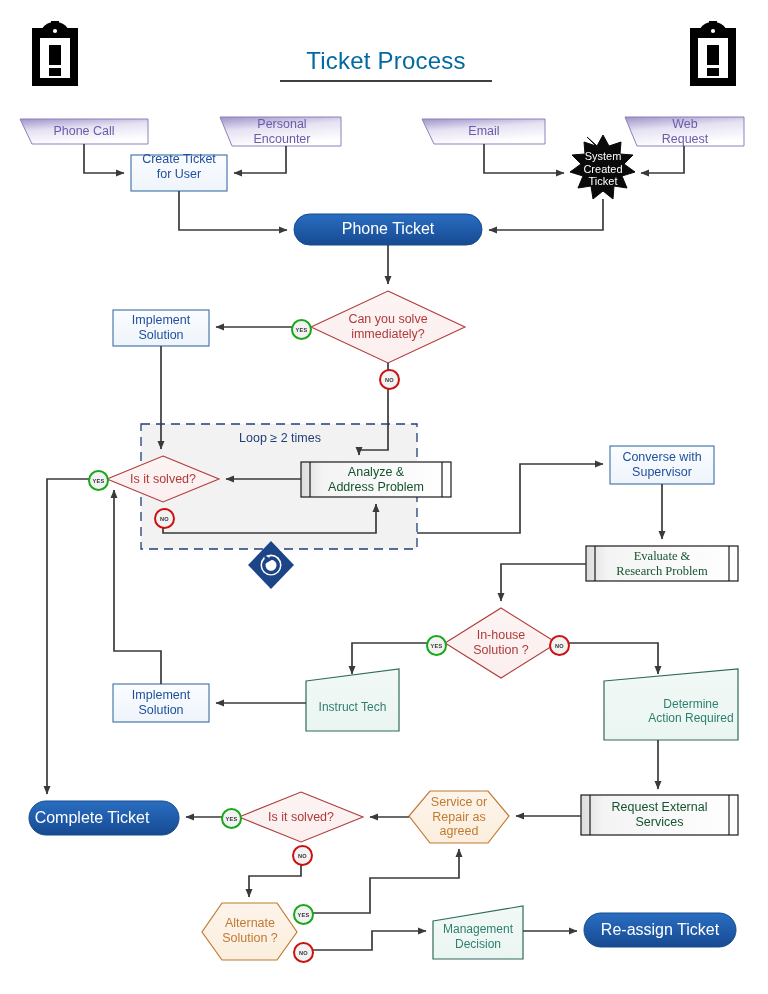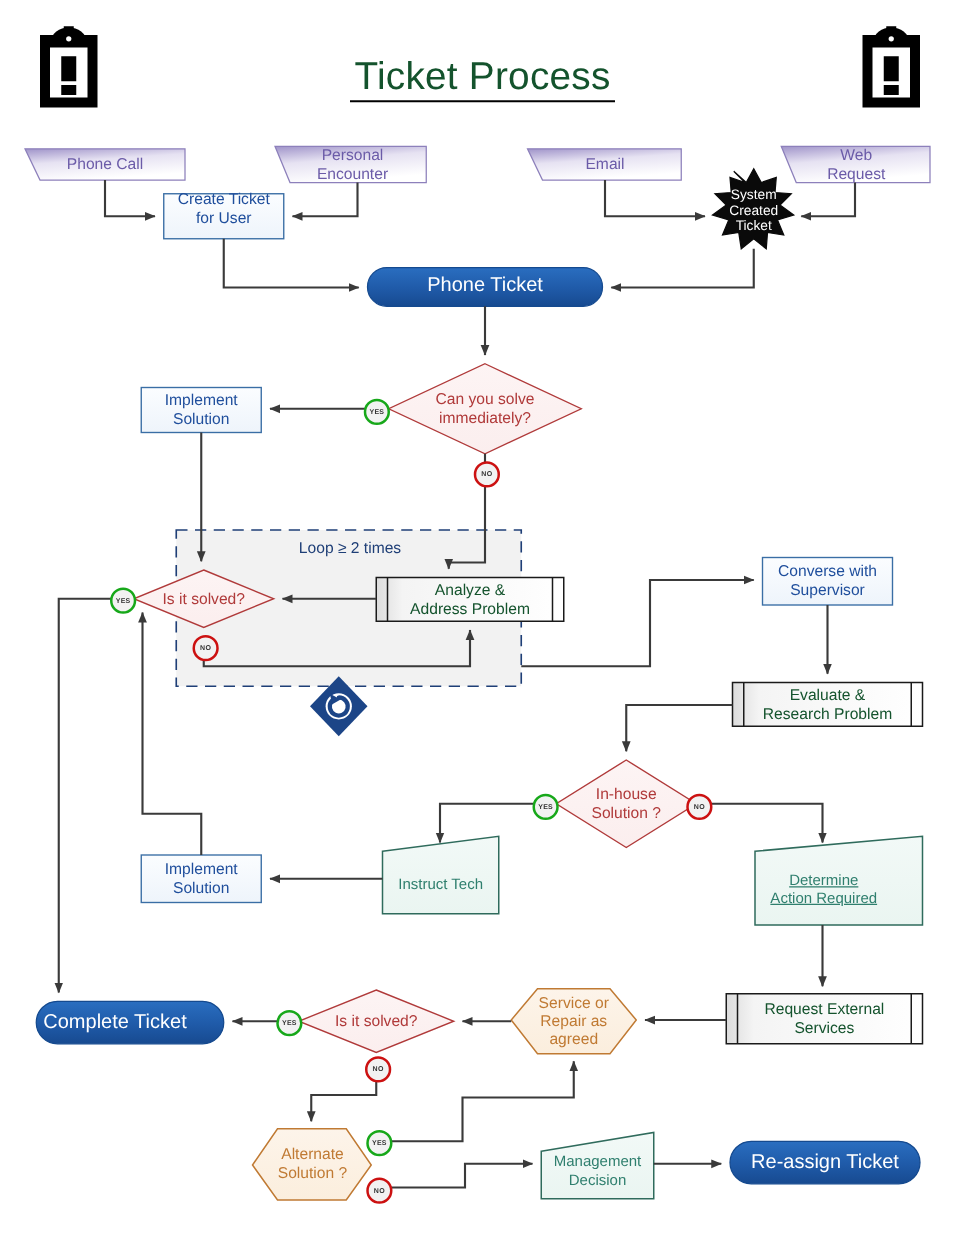--- a/index.html
+++ b/index.html
@@ -3,21 +3,21 @@
 <meta charset="utf-8">
 <style>
   html,body{margin:0;padding:0;background:#ffffff;}
   body{width:768px;height:994px;font-family:"Liberation Sans",sans-serif;}
   #stage{position:relative;width:768px;height:994px;overflow:hidden;background:#fff;}
   #svgroot{position:absolute;left:0;top:0;width:768px;height:994px;}
 
   .lbl{position:absolute;display:flex;align-items:center;justify-content:center;
        text-align:center;line-height:1.18;pointer-events:none;}
 
-  .t-title{font-size:31px;color:#14532d;font-weight:400;letter-spacing:.2px;}
+  .t-title{font-size:24px;color:#0369a1;font-weight:400;letter-spacing:.2px;}
   .t-purple{font-size:12.5px;color:#6b5ba8;}
   .t-blue{font-size:12.5px;color:#1f4e9c;}
   .t-blue-big{font-size:16px;color:#ffffff;}
   .t-white{font-size:11px;color:#ffffff;}
   .t-red{font-size:12.5px;color:#b03a3a;}
   .t-black{font-size:12.5px;color:#14532d;}
   .t-green{font-size:12px;color:#2f7f6e;}
   .t-orange{font-size:12.5px;color:#c07a33;}
   .t-loop{font-size:12.5px;color:#1f3f77;}
   .badge{position:absolute;width:17px;height:17px;border-radius:50%;
@@ -284,29 +284,29 @@
   <div class="lbl t-loop" style="left:180px;top:428px;width:200px;height:20px;">Loop ≥ 2 times</div>
 
   <div class="lbl t-red" style="left:113px;top:470px;width:100px;height:18px;">Is it solved?</div>
 
   <div class="lbl t-black" style="left:310px;top:462px;width:132px;height:35px;white-space:pre-line;">Analyze &amp;
 Address Problem</div>
 
   <div class="lbl t-blue" style="left:610px;top:446px;width:104px;height:38px;white-space:pre-line;">Converse with
 Supervisor</div>
 
-  <div class="lbl t-black" style="left:595px;top:546px;width:134px;height:35px;white-space:pre-line;">Evaluate &amp;
+  <div class="lbl t-black" style="left:595px;top:546px;width:134px;height:35px;white-space:pre-line;font-family:Liberation Serif, serif;">Evaluate &amp;
 Research Problem</div>
 
   <div class="lbl t-red" style="left:452px;top:624px;width:98px;height:38px;white-space:pre-line;">In-house
 Solution ?</div>
 
   <div class="lbl t-green" style="left:306px;top:697px;width:93px;height:20px;">Instruct Tech</div>
 
-  <div class="lbl t-green" style="left:592px;top:690px;width:134px;height:42px;white-space:pre-line;text-decoration:underline;">Determine
+  <div class="lbl t-green" style="left:624px;top:690px;width:134px;height:42px;white-space:pre-line;">Determine
 Action Required</div>
 
   <div class="lbl t-blue" style="left:113px;top:684px;width:96px;height:38px;white-space:pre-line;">Implement
 Solution</div>
 
   <div class="lbl t-black" style="left:590px;top:795px;width:139px;height:40px;white-space:pre-line;">Request External
 Services</div>
 
   <div class="lbl t-orange" style="left:413px;top:791px;width:92px;height:52px;white-space:pre-line;">Service or
 Repair as

